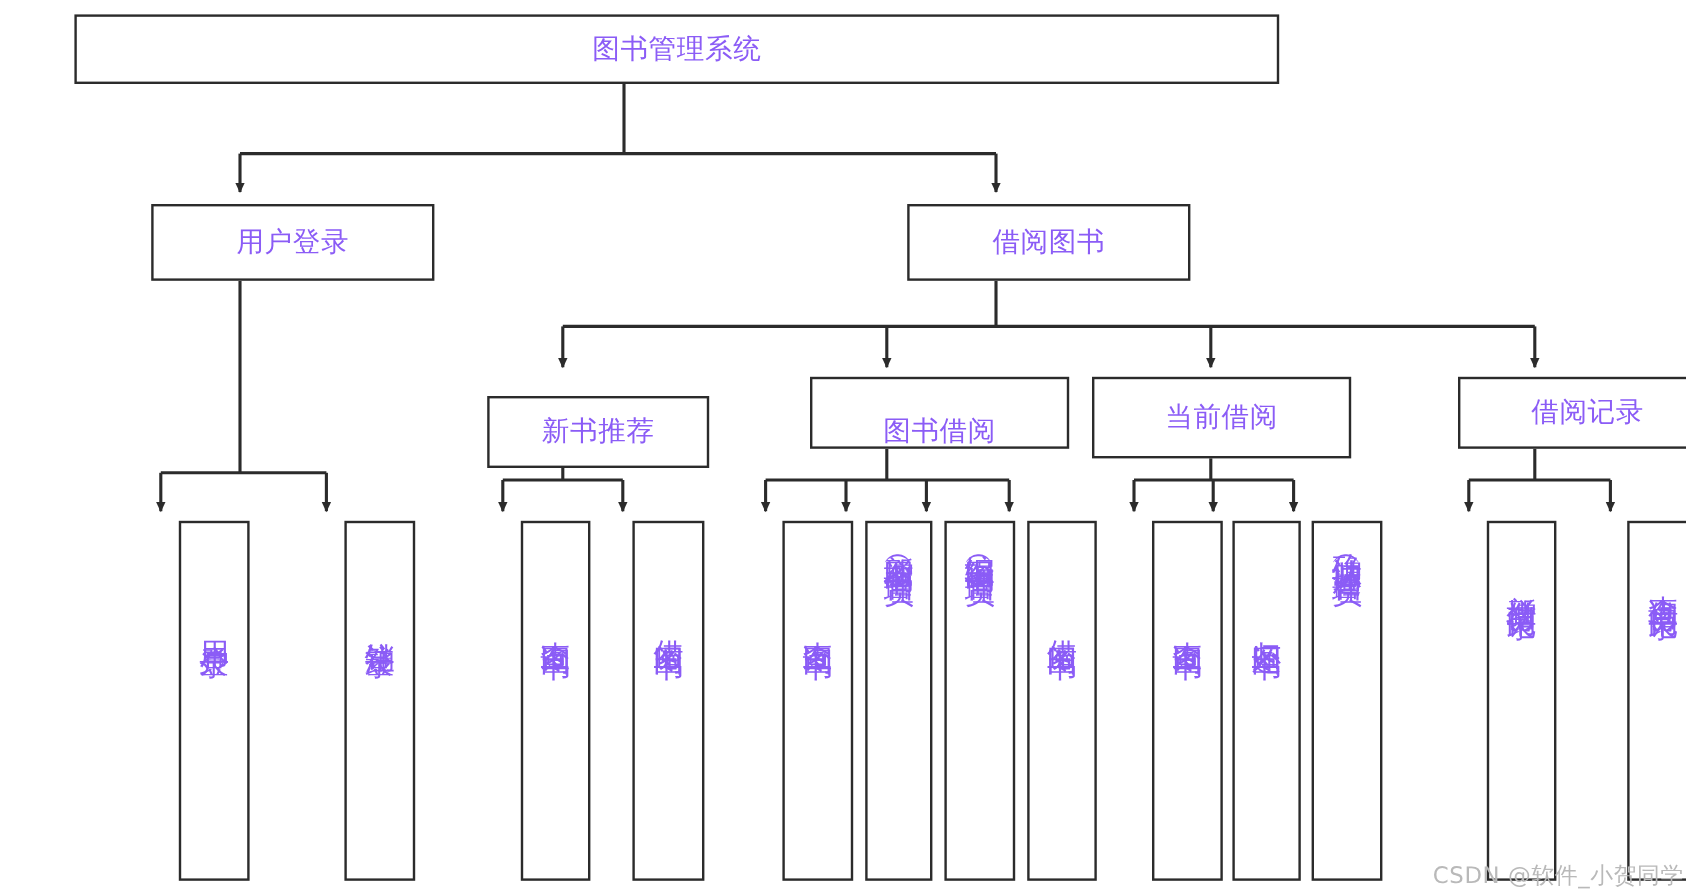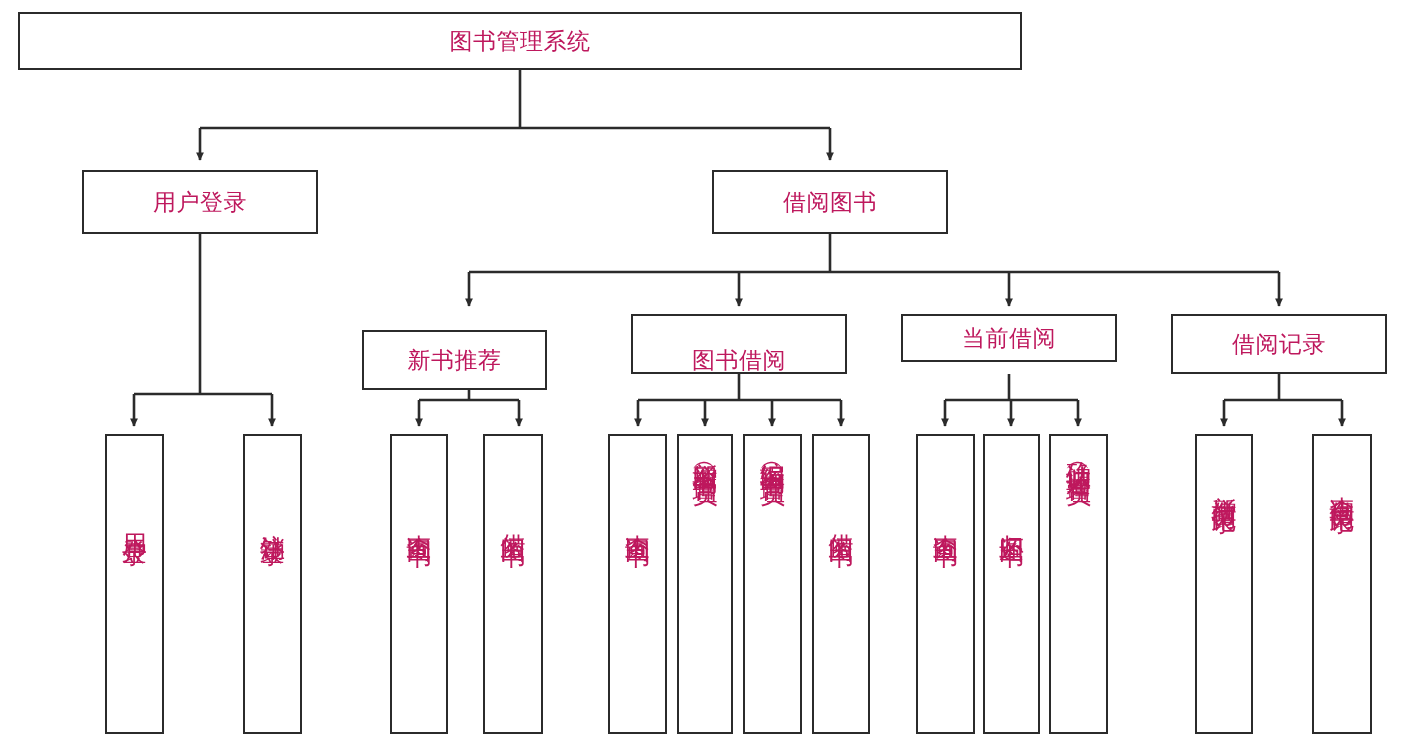--- a/index.html
+++ b/index.html
@@ -26,21 +26,22 @@
     pointer-events: none;
   }
   .node {
     position: absolute;
     box-sizing: border-box;
     border: 2px solid #2b2b2b;
     background: #ffffff;
     display: flex;
     align-items: center;
     justify-content: center;
-    color: #be185d;
+    color: #8b5cf6;
+    margin-left: 44px;
   }
   .node .label {
     display: block;
     line-height: 1.05;
     letter-spacing: 0.5px;
     white-space: nowrap;
   }
   .node.horiz .label {
     font-size: 23px;
   }
@@ -131,21 +132,21 @@
   <div class="node horiz" style="left:712px; top:170px; width:236px; height:64px;">
     <span class="label">借阅图书</span>
   </div>
 
   <div class="node horiz" style="left:362px; top:330px; width:185px; height:60px;">
     <span class="label">新书推荐</span>
   </div>
   <div class="node horiz" style="left:631px; top:314px; width:216px; height:60px;align-items:flex-end;">
     <span class="label">图书借阅</span>
   </div>
-  <div class="node horiz" style="left:901px; top:314px; width:216px; height:48px;">
+  <div class="node horiz" style="left:866px; top:314px; width:216px; height:68px;">
     <span class="label">当前借阅</span>
   </div>
   <div class="node horiz" style="left:1171px; top:314px; width:216px; height:60px;">
     <span class="label">借阅记录</span>
   </div>
 
   <div class="node vert" style="left:105px; top:434px; width:59px; height:300px; padding-top:78px;">
     <span class="label">用户登录</span>
   </div>
   <div class="node vert" style="left:243px; top:434px; width:59px; height:300px; padding-top:78px;">
@@ -182,14 +183,15 @@
     <span class="label">确认归还（管理员）</span>
   </div>
 
   <div class="node vert" style="left:1195px; top:434px; width:58px; height:300px; padding-top:40px;">
     <span class="label">新增借阅记录</span>
   </div>
   <div class="node vert" style="left:1312px; top:434px; width:60px; height:300px; padding-top:40px;">
     <span class="label">查询借阅记录</span>
   </div>
 
+  <div class="watermark" style="left:1194px; top:717px;">CSDN @软件_小贺同学</div>
 
 </div>
 
 </body></html>

